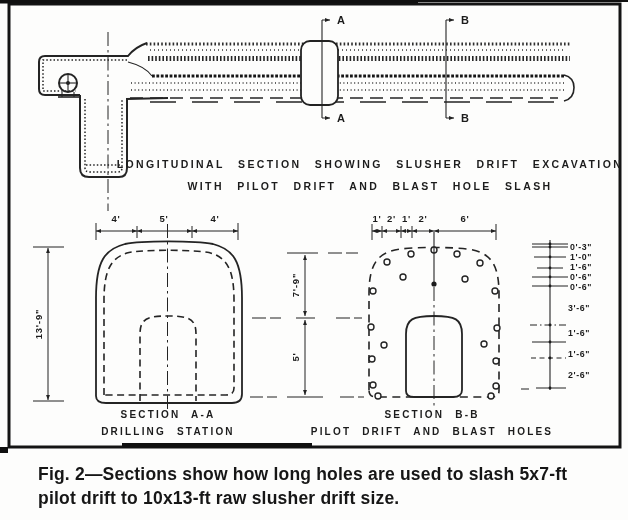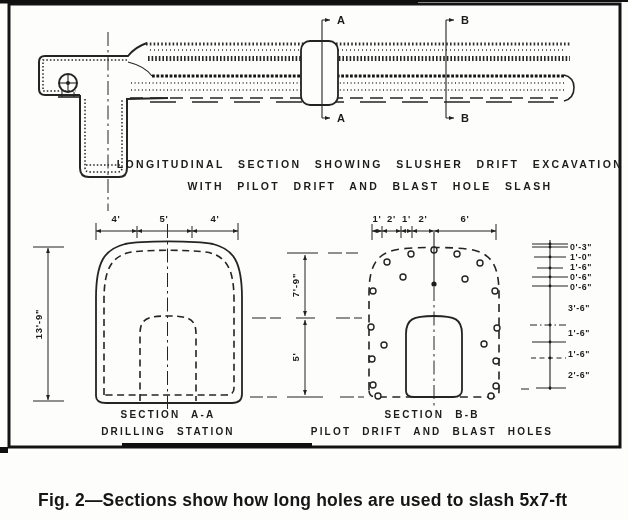--- a/index.html
+++ b/index.html
@@ -22,21 +22,21 @@
   .st1 { stroke:#2e2e2e; stroke-width:3;   stroke-dasharray:1.6 2.2; }
   .st2 { stroke:#3a3a3a; stroke-width:1.6; stroke-dasharray:1 3; }
   .st3 { stroke:#262626; stroke-width:5;   stroke-dasharray:1.6 2; }
   .roof{ stroke:#161616; stroke-width:3;   stroke-dasharray:2.8 1.6; }
   .dots{ stroke:#2e2e2e; stroke-width:1.5; stroke-dasharray:1 2.6; }
   .ldash{stroke:#242424; stroke-width:1.6; stroke-dasharray:13 7; }
   .fl  { stroke:#242424; stroke-width:1.3; stroke-dasharray:26 16; }
   .dimln { stroke:#222; stroke-width:1; fill:none; }
   .caption { position:absolute; left:38px; top:462px; width:565px;
              font:700 17.5px/24px "Liberation Sans", sans-serif;
-             color:#161616; letter-spacing:0.2px;margin-top:26px; }
+             color:#161616; letter-spacing:0.2px; }
   .caption span { display:block; }
 </style>
 </head>
 <body>
 
 <div class="page">
 <svg width="628" height="520" viewBox="0 0 628 520">
   <defs>
     <marker id="arw" viewBox="0 0 10 10" refX="9" refY="5" markerWidth="6" markerHeight="6" orient="auto-start-reverse">
       <path d="M0,1.5 L9,5 L0,8.5 z" fill="#222"></path>
@@ -245,14 +245,15 @@
     <text class="lad" x="570" y="290">0'-6"</text>
     <text class="lad" x="568" y="311">3'-6"</text>
     <text class="lad" x="568" y="336">1'-6"</text>
     <text class="lad" x="568" y="357">1'-6"</text>
     <text class="lad" x="568" y="378">2'-6"</text>
   </g>
 </svg>
 
 <div class="caption">
   <span>Fig. 2—Sections show how long holes are used to slash 5x7-ft</span>
+  <span>pilot drift to 10x13-ft raw slusher drift size.</span>
 </div>
 </div>
 
 </body></html>

